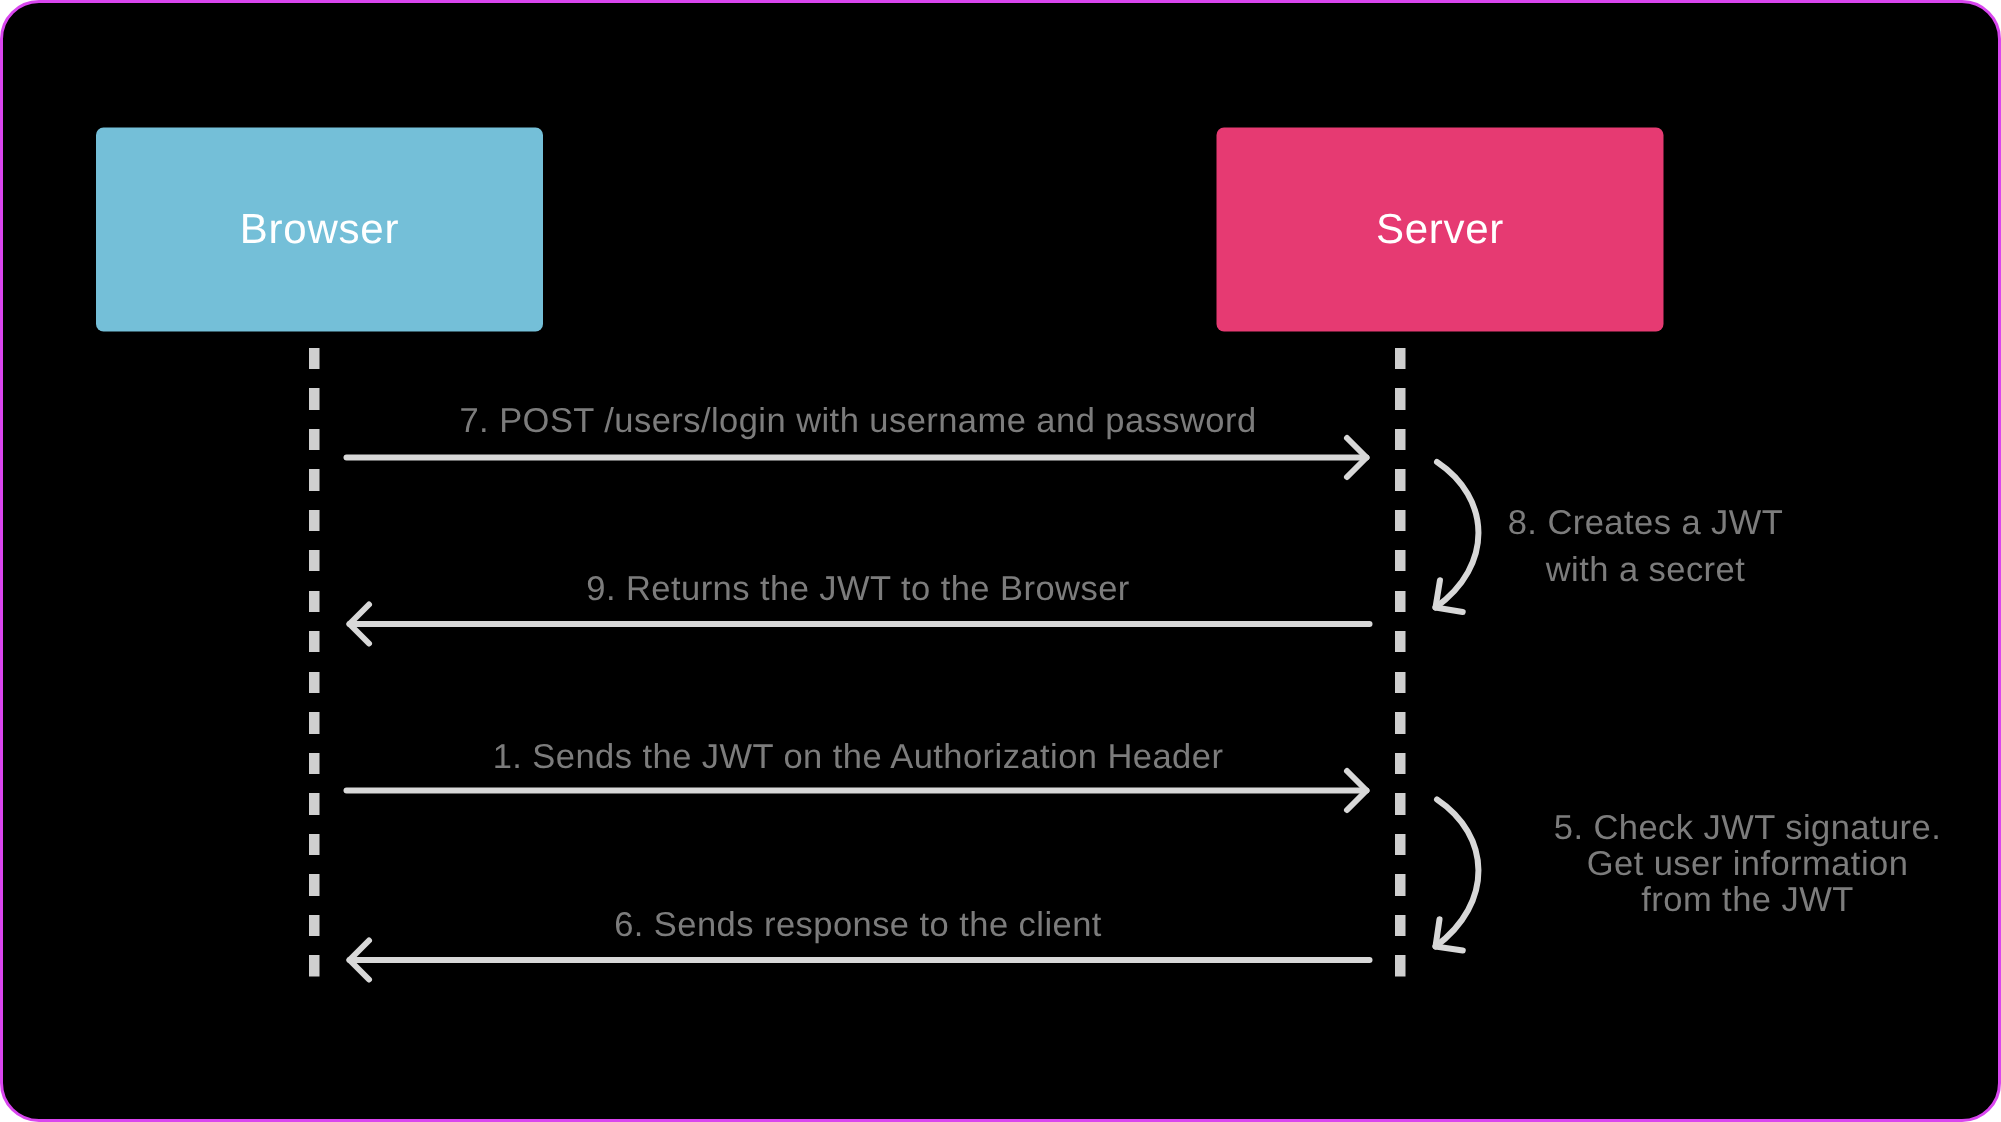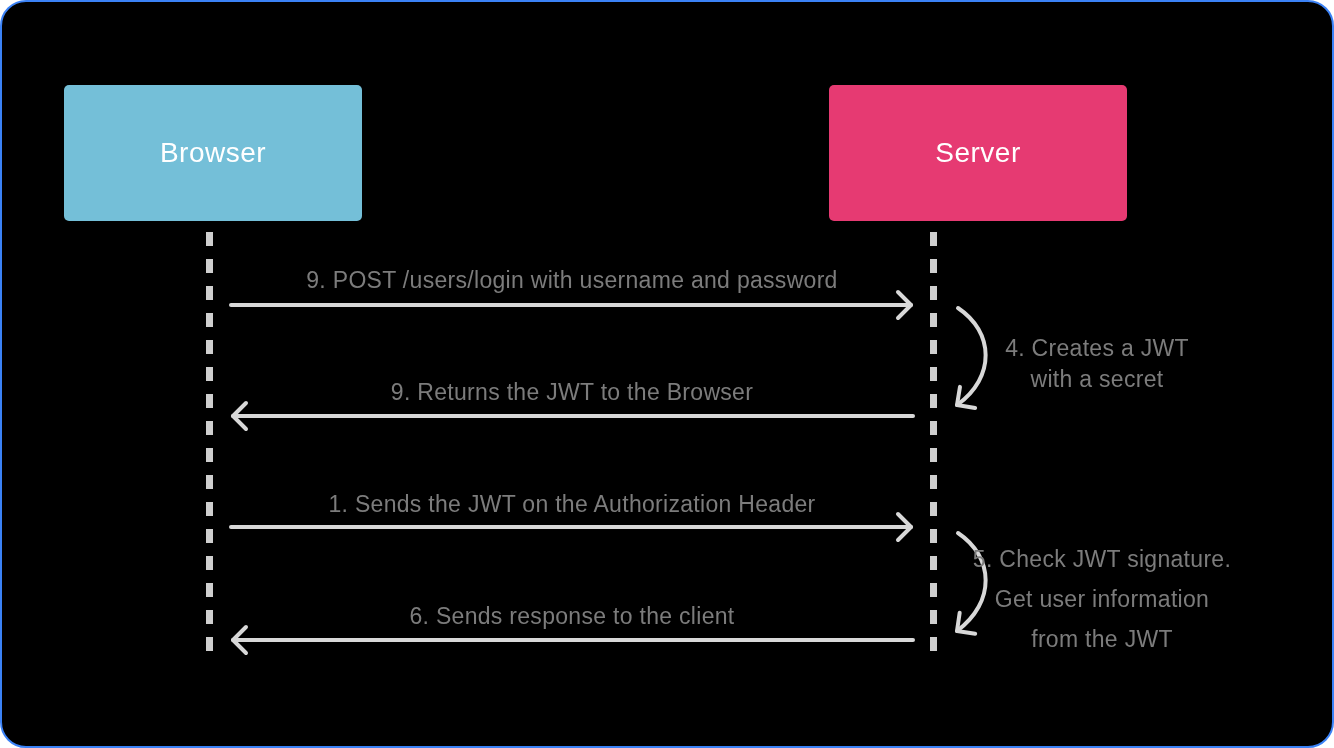--- a/index.html
+++ b/index.html
@@ -11,39 +11,39 @@
     overflow: hidden;
     font-family: "Liberation Sans", sans-serif;
   }
   .canvas {
     position: absolute;
     left: 0; top: 0;
     width: 1334px;
     height: 748px;
     box-sizing: border-box;
     background: #000000;
-    border: 2px solid #3b82f6;
+    border: 2px solid #d946ef;
     border-radius: 26px;
     overflow: hidden;
   }
   .actor-box {
     position: absolute;
     top: 83px;
     width: 298px;
     height: 136px;
     border-radius: 5px;
     display: flex;
     align-items: center;
     justify-content: center;
     color: #ffffff;
     font-size: 28px;
     letter-spacing: 0.5px;
   }
   .actor-browser { left: 62px;  background: #74bfd8; }
-  .actor-server  { left: 827px; background: #e63a72; }
+  .actor-server  { left: 809px; background: #e63a72; }
 
   .lifeline {
     position: absolute;
     top: 230px;
     width: 7px;
     height: 419px;
     background: repeating-linear-gradient(
       to bottom,
       #cfcfcf 0px, #cfcfcf 14px,
       transparent 14px, transparent 27px
@@ -83,24 +83,24 @@
     letter-spacing: 0.3px;
     white-space: pre-line;
   }
   .side-label-2 {
     left: 985px;
     width: 220px;
     top: 331px;
     line-height: 31px;
   }
   .side-label-5 {
-    left: 960px;
+    left: 1023px;
     width: 280px;
     top: 537px;
-    line-height: 40px;
+    line-height: 24px;
   }
 </style>
 </head>
 <body>
 
 <div class="canvas">
 
   <div class="actor-box actor-browser">
     <span>Browser</span>
   </div>
@@ -124,22 +124,22 @@
 
     <line x1="911" y1="414" x2="231" y2="414" stroke="#d8d8d8" stroke-width="4" stroke-linecap="round" marker-end="url(#chev)"></line>
 
     <line x1="229" y1="525" x2="909" y2="525" stroke="#d8d8d8" stroke-width="4" stroke-linecap="round" marker-end="url(#chev)"></line>
 
     <path d="M 956,531 C 992,555 994,600 955,629" fill="none" stroke="#d8d8d8" stroke-width="4" stroke-linecap="round" marker-end="url(#chev)"></path>
 
     <line x1="911" y1="638" x2="231" y2="638" stroke="#d8d8d8" stroke-width="4" stroke-linecap="round" marker-end="url(#chev)"></line>
   </svg>
 
-  <div class="msg-label msg-label-1">9. POST /users/login with username and password</div>
-  <div class="side-label side-label-2">4. Creates a JWT
+  <div class="msg-label msg-label-1">7. POST /users/login with username and password</div>
+  <div class="side-label side-label-2">8. Creates a JWT
 with a secret</div>
   <div class="msg-label msg-label-3">9. Returns the JWT to the Browser</div>
   <div class="msg-label msg-label-4">1. Sends the JWT on the Authorization Header</div>
   <div class="side-label side-label-5">5. Check JWT signature.
 Get user information
 from the JWT</div>
   <div class="msg-label msg-label-6">6. Sends response to the client</div>
 
 </div>
 

